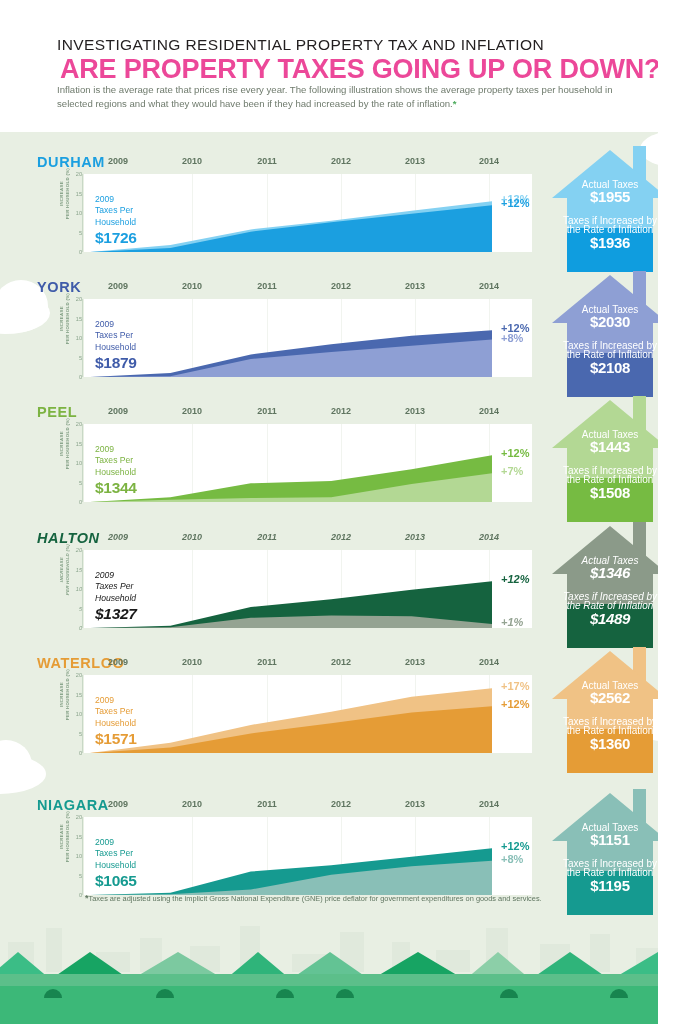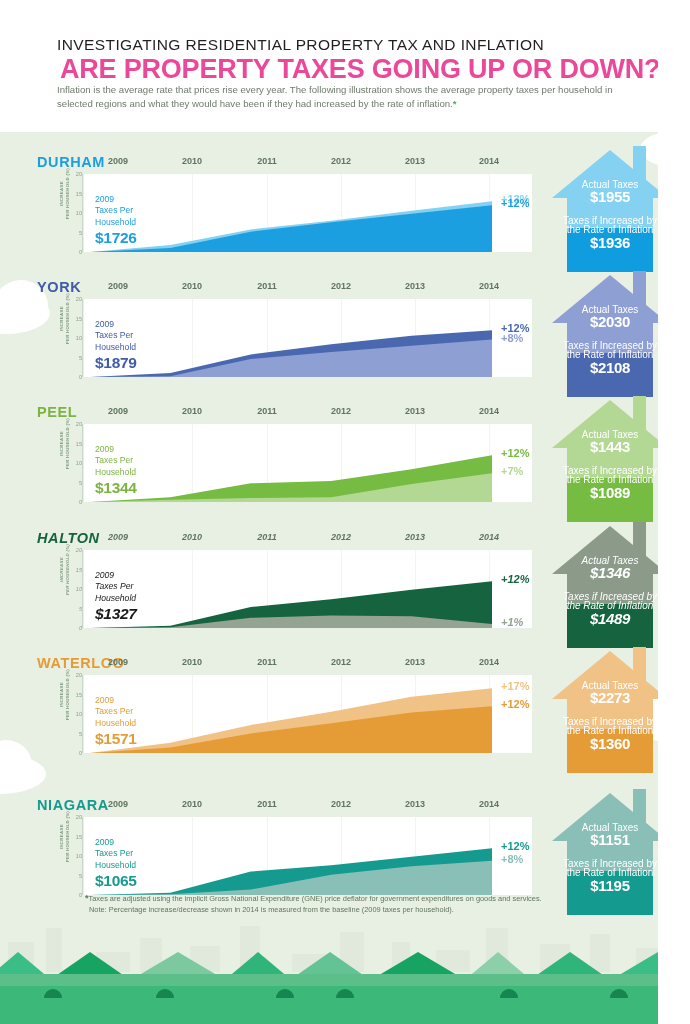--- a/index.html
+++ b/index.html
@@ -276,21 +276,21 @@
             <path d="M63 14 L121 62 L106 62 L106 92 L20 92 L20 62 L5 62 Z" fill="#b3d894"></path>
             <rect x="20" y="92" width="86" height="44" fill="#76bb42"></rect>
           </svg>
           <div class="htxt roofTxt">
             <div class="lbl">Actual Taxes</div>
             <div class="val">$1443</div>
           </div>
           <div class="htxt bodyTxt">
             <div class="lbl">Taxes if Increased by</div>
             <div class="lbl">the Rate of Inflation</div>
-            <div class="val">$1089</div>
+            <div class="val">$1508</div>
           </div>
         </div>
       </div>
       <div class="section" style="top: 524px; font-style: italic;">
         <div class="regname" style="color: rgb(21, 99, 63);">HALTON</div>
         <div class="yearrow">
           <div class="year" style="left: 104px; width: 28px; text-align: center;">2009</div>
           <div class="year" style="left: 178px; width: 28px; text-align: center;">2010</div>
           <div class="year" style="left: 253px; width: 28px; text-align: center;">2011</div>
           <div class="year" style="left: 327px; width: 28px; text-align: center;">2012</div>
@@ -387,21 +387,21 @@
         <div class="pct" style="left: 501px; top: 31.26px; color: rgb(240, 194, 133);">+17%</div>
         <div class="pct" style="left: 501px; top: 49.2px; color: rgb(229, 156, 54);">+12%</div>
         <div class="house">
           <svg width="126" height="136" viewBox="0 0 126 136">
             <rect x="86" y="10" width="13" height="40" fill="#f0c285"></rect>
             <path d="M63 14 L121 62 L106 62 L106 92 L20 92 L20 62 L5 62 Z" fill="#f0c285"></path>
             <rect x="20" y="92" width="86" height="44" fill="#e59c36"></rect>
           </svg>
           <div class="htxt roofTxt">
             <div class="lbl">Actual Taxes</div>
-            <div class="val">$2273</div>
+            <div class="val">$2562</div>
           </div>
           <div class="htxt bodyTxt">
             <div class="lbl">Taxes if Increased by</div>
             <div class="lbl">the Rate of Inflation</div>
             <div class="val">$1360</div>
           </div>
         </div>
       </div>
       <div class="section" style="top: 791px; padding-left: 12px;">
         <div class="regname" style="color: rgb(21, 154, 144);">NIAGARA</div>
@@ -458,21 +458,20 @@
             <div class="lbl">Taxes if Increased by</div>
             <div class="lbl">the Rate of Inflation</div>
             <div class="val">$1195</div>
           </div>
         </div>
       </div>
     </div>
 
   <div class="footnote">
     <span class="ast">*</span><span>Taxes are adjusted using the implicit Gross National Expenditure (GNE) price deflator for government expenditures on goods and services.</span><br>
-    <span style="padding-left:4px">Note: Percentage increase/decrease shown in 2014 is measured from the baseline (2009 taxes per household).</span>
   </div>
 
   <div class="city">
     <div id="skyline">
         <div class="bldg" style="left: 8px; width: 26px; height: 30px;"></div>
         <div class="bldg" style="left: 46px; width: 16px; height: 44px;"></div>
         <div class="bldg" style="left: 96px; width: 34px; height: 20px;"></div>
         <div class="bldg" style="left: 140px; width: 22px; height: 34px;"></div>
         <div class="bldg" style="left: 190px; width: 30px; height: 26px;"></div>
         <div class="bldg" style="left: 240px; width: 20px; height: 46px;"></div>

